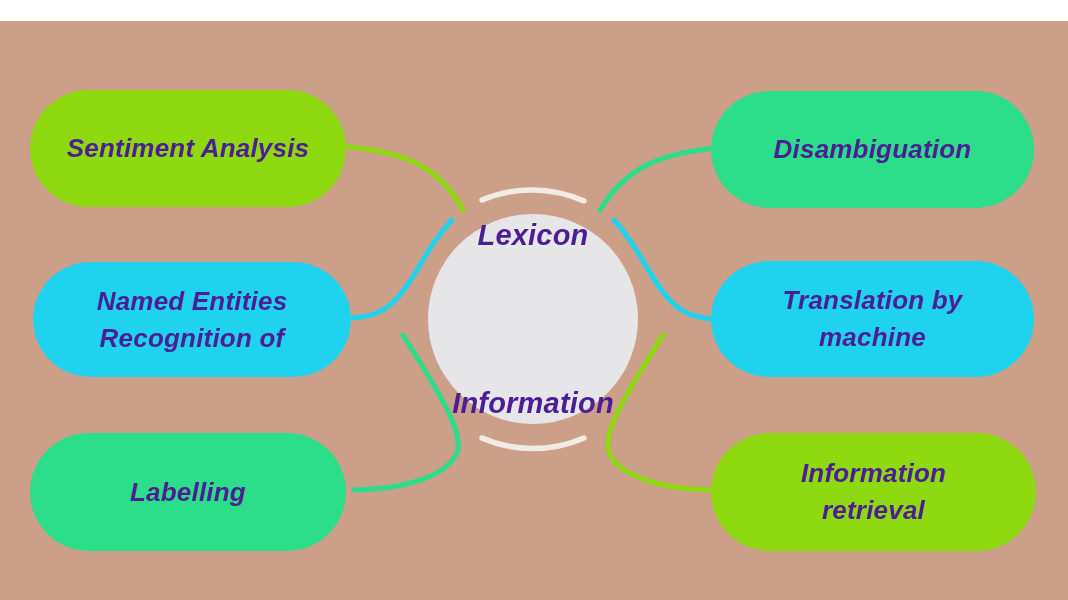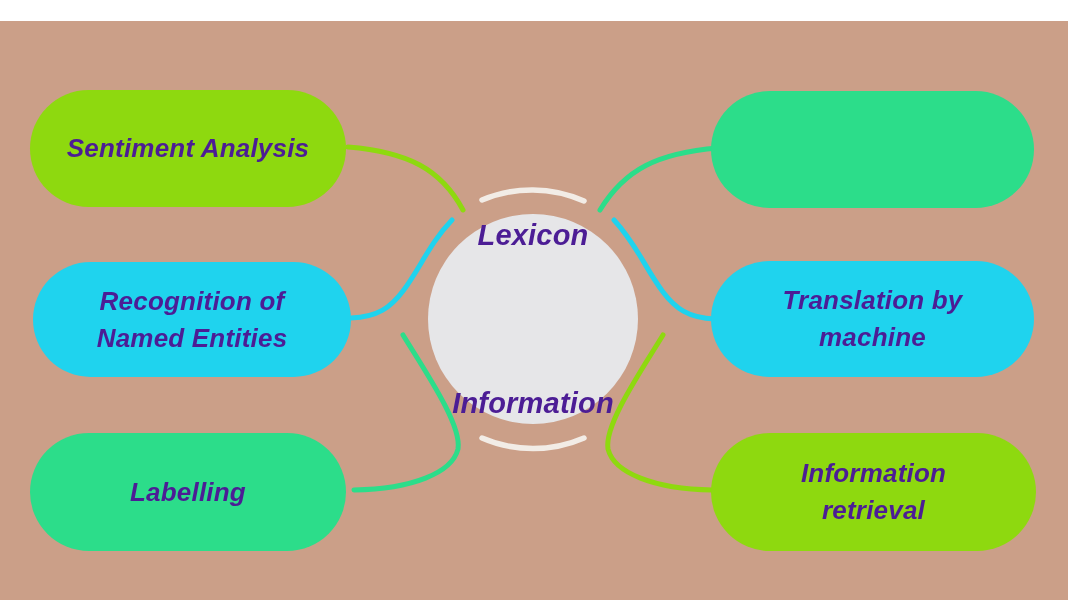--- a/index.html
+++ b/index.html
@@ -69,29 +69,30 @@
     <path d="M 482,179 A 128 128 0 0 1 584,180" fill="none" stroke-width="5.5" stroke-linecap="round" stroke="#f2ece6"></path>
     <path d="M 482,417 A 128 128 0 0 0 584,417" fill="none" stroke-width="5.5" stroke-linecap="round" stroke="#f2ece6"></path>
   </svg>
 
   <div class="pill pill-0" style="background: rgb(142, 217, 15);">
     <div>Sentiment Analysis</div>
     <div></div>
   </div>
 
   <div class="pill pill-1" style="background: rgb(31, 211, 238);">
+    <div>Named Entities</div>
     <div>Recognition of</div>
-    <div>Named Entities</div>
   </div>
 
   <div class="pill pill-2" style="background: rgb(44, 221, 138);">
     <div>Labelling</div>
   </div>
 
   <div class="pill pill-3" style="background: rgb(44, 221, 138);">
+    <div>Disambiguation</div>
   </div>
 
   <div class="pill pill-4" style="background: rgb(31, 211, 238);">
     <div>Translation by</div>
     <div>machine</div>
   </div>
 
   <div class="pill pill-5" style="background: rgb(142, 217, 15);">
     <div>Information</div>
     <div>retrieval</div>

